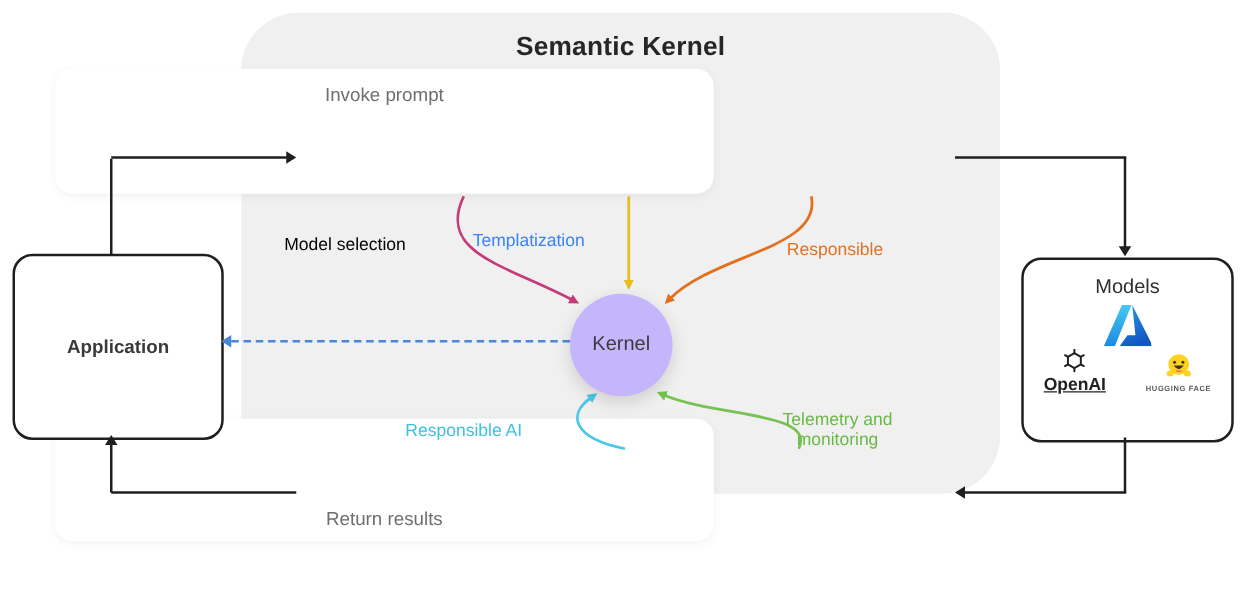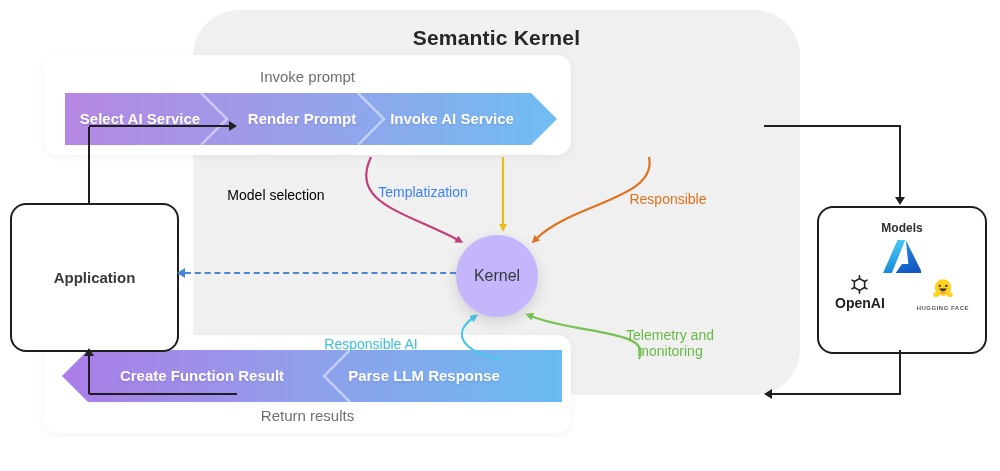--- a/index.html
+++ b/index.html
@@ -41,26 +41,26 @@
           align-items:center;justify-content:center;font-size:16px;color:#3a3a3a;z-index:6;}
 
   
   .ann{position:absolute;font-size:14px;text-align:center;line-height:1.15;z-index:7;}
 
   
   .side-box{position:absolute;background:#fff;border:2px solid #1f1f1f;border-radius:16px;}
   .app-box{left:10px;top:203px;width:165px;height:145px;display:flex;align-items:center;
            justify-content:center;font-size:15px;font-weight:600;color:#3a3a3a;}
   .models-box{left:817px;top:206px;width:166px;height:144px;}
-  .models-title{text-align:center;font-size:12px;font-weight:700;color:#2f2f2f;margin-top:13px;}
+  .models-title{text-align:center;font-size:16px;font-weight:400;color:#2f2f2f;margin-top:13px;}
   .azure-logo{display:block;margin:5px auto 0 auto;}
   .provider-row{display:flex;justify-content:space-between;align-items:flex-end;
                 padding:0 16px;margin-top:2px;}
   .provider{display:flex;flex-direction:column;align-items:center;}
-  .openai-label{font-size:14px;font-weight:700;color:#212121;margin-top:1px;}
+  .openai-label{font-size:14px;font-weight:700;color:#212121;margin-top:1px;text-decoration:underline;}
   .hf-label{font-size:6px;font-weight:700;color:#5a5a5a;letter-spacing:.5px;margin-top:4px;}
 
   
   .bl{position:absolute;background:#1f1f1f;z-index:5;}
   .tri{position:absolute;width:0;height:0;z-index:5;}
   .tri-right{border-top:5px solid transparent;border-bottom:5px solid transparent;border-left:8px solid #1f1f1f;}
   .tri-down{border-left:5px solid transparent;border-right:5px solid transparent;border-top:8px solid #1f1f1f;}
   .tri-left{border-top:5px solid transparent;border-bottom:5px solid transparent;border-right:8px solid #1f1f1f;}
   .tri-up{border-left:5px solid transparent;border-right:5px solid transparent;border-bottom:8px solid #1f1f1f;}
   .tri-blue-left{border-top:5px solid transparent;border-bottom:5px solid transparent;border-right:8px solid #4a86d8;}
@@ -73,39 +73,23 @@
 <body>
 
 <div class="canvas">
 
   <div class="sk-container">
     <div class="sk-title">Semantic Kernel</div>
   </div>
 
   <div class="white-box invoke-box">
     <div class="box-label">Invoke prompt</div>
-    <div class="bar bar-top">
-      <svg class="seams" width="492" height="52">
-        <polyline points="136,0 162,26 136,52" fill="none" stroke="rgba(255,255,255,.45)" stroke-width="2.5"></polyline>
-        <polyline points="293,0 319,26 293,52" fill="none" stroke="rgba(255,255,255,.45)" stroke-width="2.5"></polyline>
-      </svg>
-      <span class="bar-text" style="left:0;width:150px">Select AI Service</span>
-      <span class="bar-text" style="left:166px;width:142px">Render Prompt</span>
-      <span class="bar-text" style="left:312px;width:150px">Invoke AI Service</span>
-    </div>
   </div>
 
   <div class="white-box return-box">
-    <div class="bar bar-bottom">
-      <svg class="seams" width="500" height="52">
-        <polyline points="288,0 262,26 288,52" fill="none" stroke="rgba(255,255,255,.45)" stroke-width="2.5"></polyline>
-      </svg>
-      <span class="bar-text" style="left:40px;width:200px">Create Function Result</span>
-      <span class="bar-text" style="left:262px;width:200px">Parse LLM Response</span>
-    </div>
     <div class="box-label">Return results</div>
   </div>
 
   <svg class="curves" width="1000" height="471" viewBox="0 0 1000 471">
     <defs>
       <marker id="mk-pink" markerUnits="userSpaceOnUse" markerWidth="9" markerHeight="9" refX="2" refY="4" orient="auto">
         <path d="M0,0 L8,4 L0,8 Z" fill="#c53b79"></path>
       </marker>
       <marker id="mk-yellow" markerUnits="userSpaceOnUse" markerWidth="9" markerHeight="9" refX="2" refY="4" orient="auto">
         <path d="M0,0 L8,4 L0,8 Z" fill="#e8bd1a"></path>

